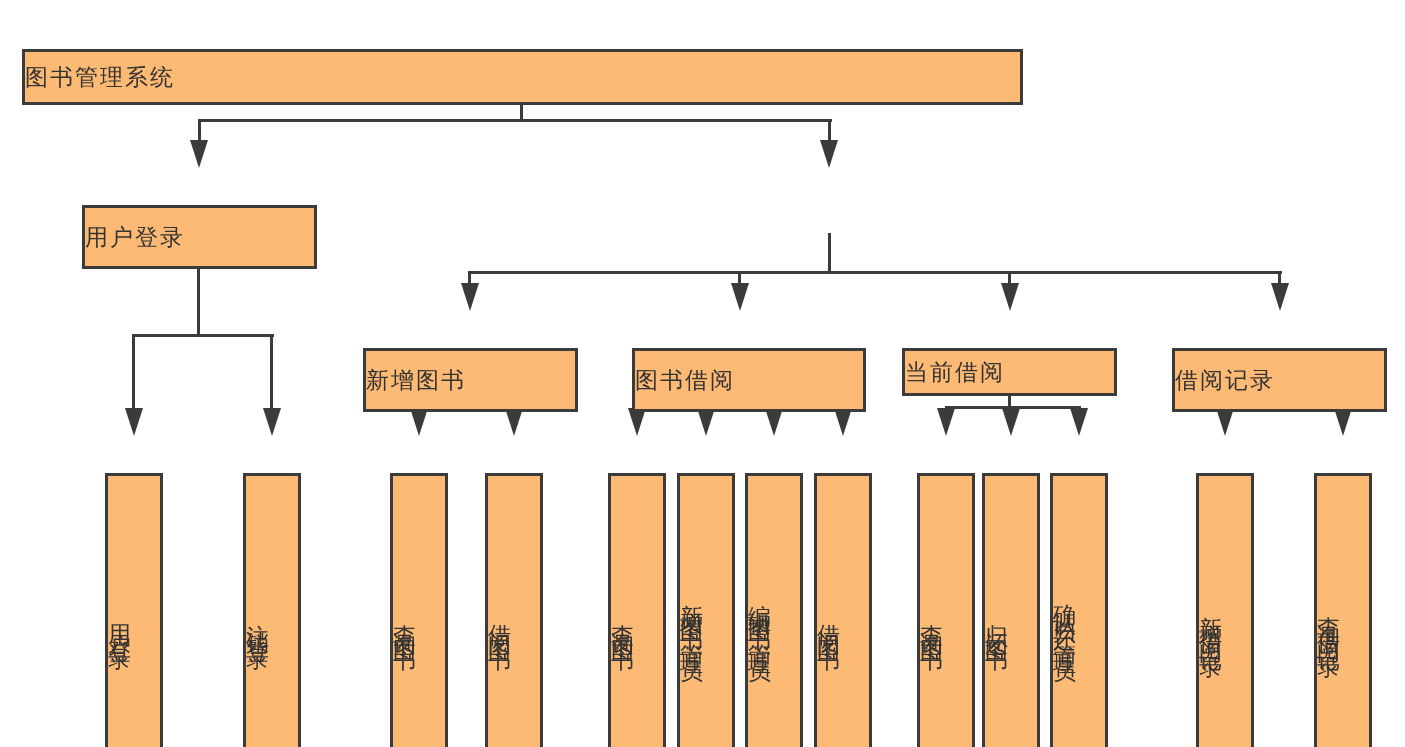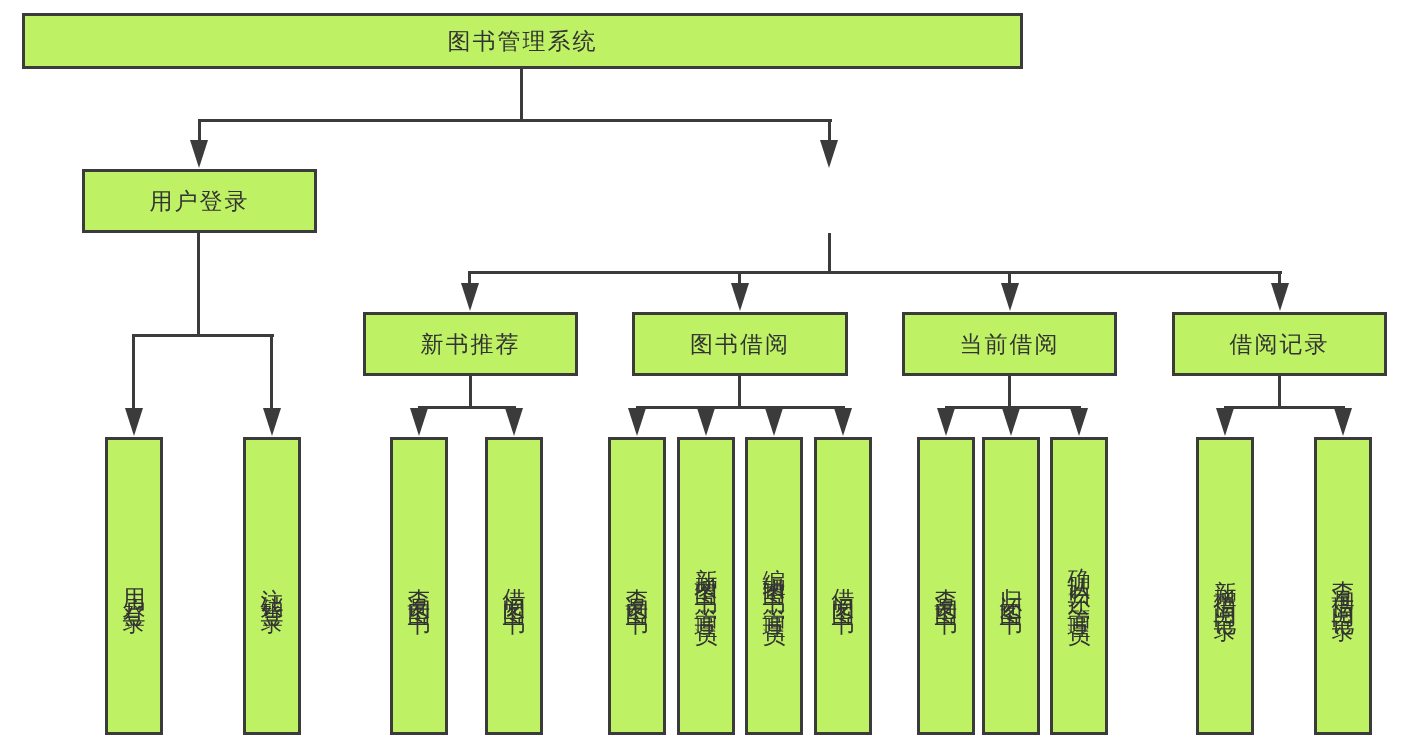--- a/index.html
+++ b/index.html
@@ -1,22 +1,22 @@
 <!DOCTYPE html>
 <html><head>
 <meta charset="utf-8">
 <style>
   html,body{margin:0;padding:0;background:#ffffff;}
   .canvas{
     position:relative;width:1405px;height:747px;background:#ffffff;overflow:hidden;
     font-family:"Liberation Sans","DejaVu Sans",sans-serif;color:#3a3a3a;
   }
   .box{
-    position:absolute;box-sizing:border-box;border:3px solid #3b3b3b;background:#bef264;
-    display:flex;align-items:center;justify-content:center;z-index:2;
+    position:absolute;box-sizing:border-box;border:3px solid #3b3b3b;background:#fdba74;
+    display:flex;align-items:center;justify-content:flex-start;z-index:2;margin-top:36px;
   }
   .hlbl{font-size:23px;letter-spacing:2px;color:#333333;white-space:nowrap;}
   .vlbl{
     writing-mode:vertical-rl;font-size:23px;letter-spacing:8px;color:#333333;
     line-height:1;white-space:nowrap;
   }
   .vline,.hline{position:absolute;background:#3b3b3b;z-index:1;}
   .vline{width:3px;}
   .hline{height:3px;}
   .arr{
@@ -36,26 +36,26 @@
 
   <div class="box" style="left:22px;top:13px;width:1001px;height:56px">
     <span class="hlbl">图书管理系统</span>
   </div>
 
   <div class="box" style="left:82px;top:169px;width:235px;height:64px">
     <span class="hlbl">用户登录</span>
   </div>
 
   <div class="box" style="left:363px;top:312px;width:215px;height:64px">
-    <span class="hlbl">新书推荐</span>
+    <span class="hlbl">新增图书</span>
   </div>
-  <div class="box" style="left:632px;top:312px;width:216px;height:64px">
+  <div class="box" style="left:632px;top:312px;width:234px;height:64px">
     <span class="hlbl">图书借阅</span>
   </div>
-  <div class="box" style="left:902px;top:312px;width:215px;height:64px">
+  <div class="box" style="left:902px;top:312px;width:215px;height:48px">
     <span class="hlbl">当前借阅</span>
   </div>
   <div class="box" style="left:1172px;top:312px;width:215px;height:64px">
     <span class="hlbl">借阅记录</span>
   </div>
 
   <div class="box" style="left:105px;top:437px;width:58px;height:298px">
     <span class="vlbl">用户登录</span>
   </div>
   <div class="box" style="left:243px;top:437px;width:58px;height:298px">

